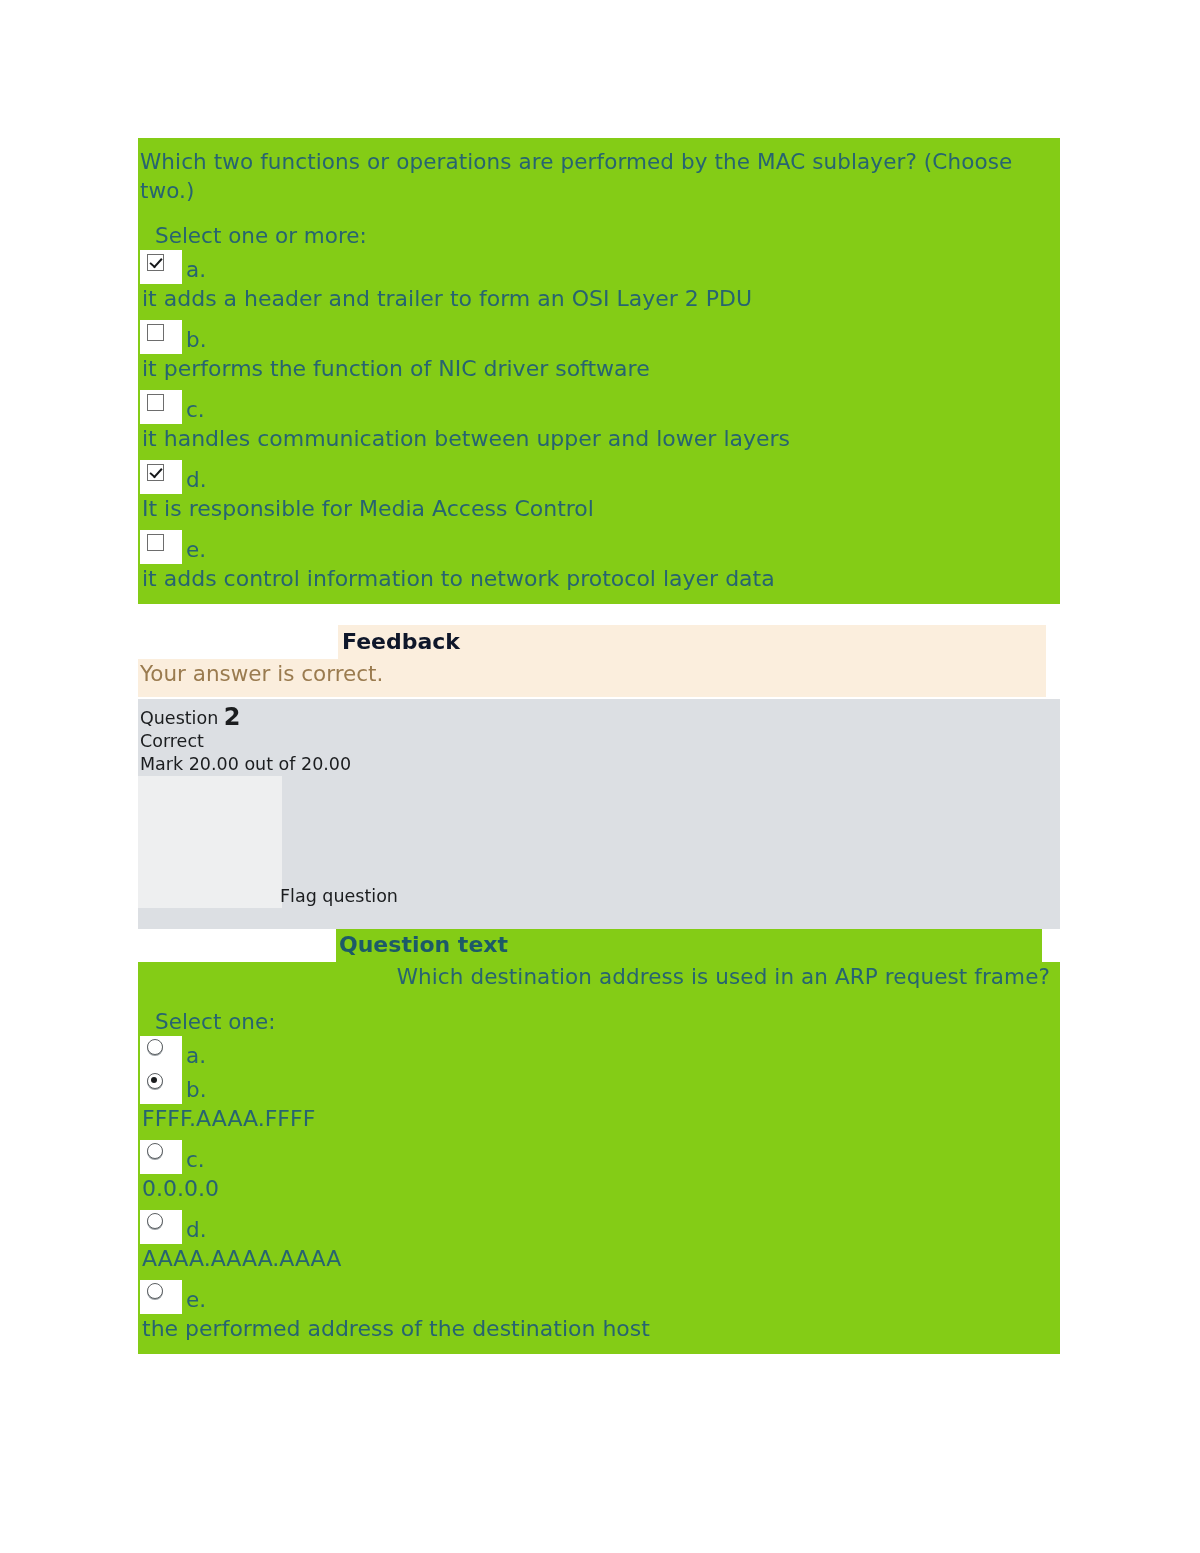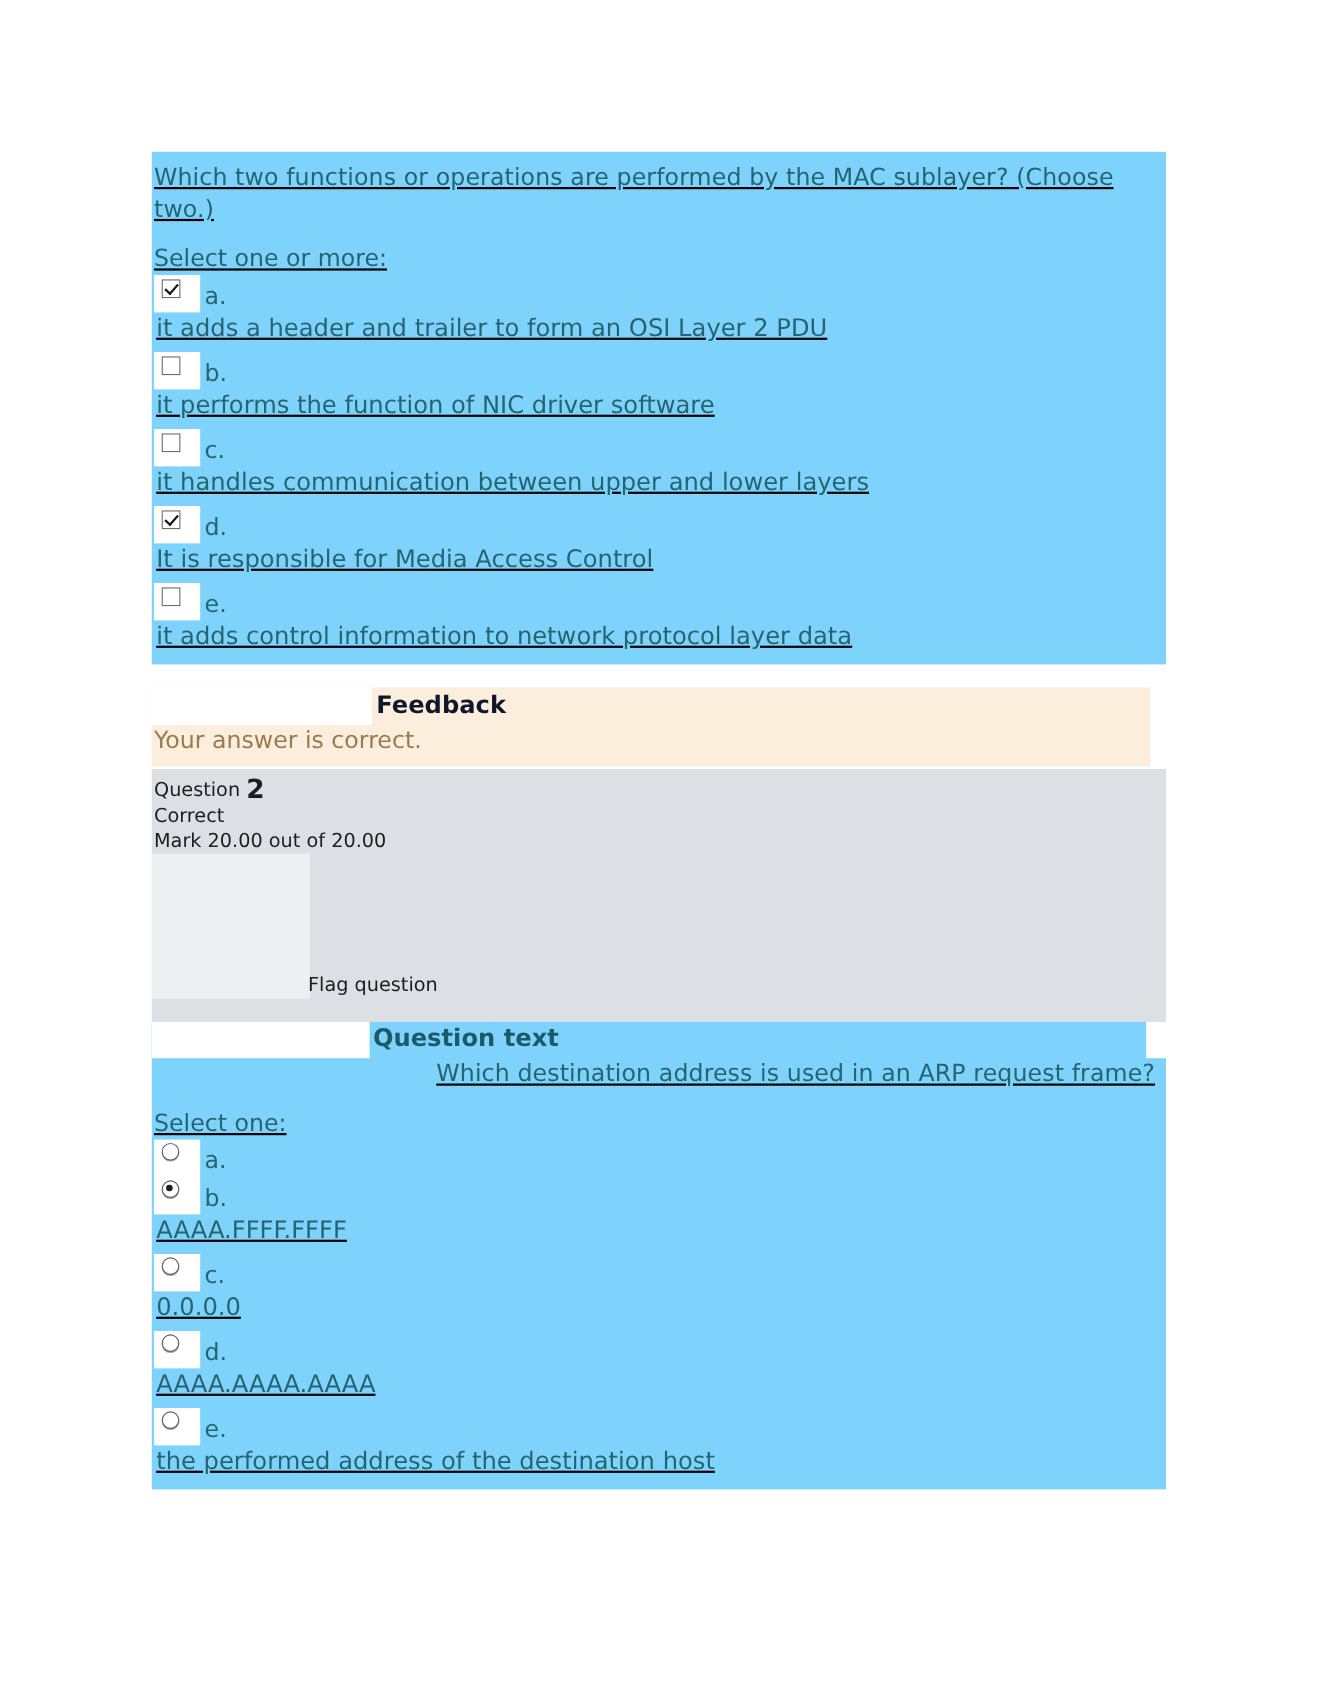--- a/index.html
+++ b/index.html
@@ -24,22 +24,21 @@
   
   .block {
     position: absolute;
     left: 138px;
     width: 922px;
     box-sizing: border-box;
   }
 
   
   .teal {
-    background: #7dd3fc;
-    text-decoration: underline;
+    background: #84cc16;
   }
   .peach {
     background: #fbeedd;
   }
   .gray {
     background: #dcdfe3;
   }
 
   
   .qtext {
@@ -49,21 +48,21 @@
     letter-spacing: 0.1px;
   }
   .qtext-lead {
     padding: 9px 10px 0 2px;
   }
 
   .select-label {
     color: #276470;
     font-size: 21.5px;
     line-height: 29px;
-    padding: 16px 0 0 2px;
+    padding: 16px 0 0 17px;
   }
 
   
   .option {
     position: relative;
     padding-left: 2px;
   }
   .opt-top {
     position: relative;
     height: 34px;
@@ -341,21 +340,21 @@
         <span class="opt-letter">a.</span>
       </div>
     </div>
 
     <div class="option">
       <div class="opt-top">
         <div class="opt-notch"></div>
         <span class="rb selected"></span>
         <span class="opt-letter">b.</span>
       </div>
-      <div class="opt-body">AAAA.FFFF.FFFF</div>
+      <div class="opt-body">FFFF.AAAA.FFFF</div>
     </div>
 
     <div class="option">
       <div class="opt-top">
         <div class="opt-notch"></div>
         <span class="rb"></span>
         <span class="opt-letter">c.</span>
       </div>
       <div class="opt-body">0.0.0.0</div>
     </div>

